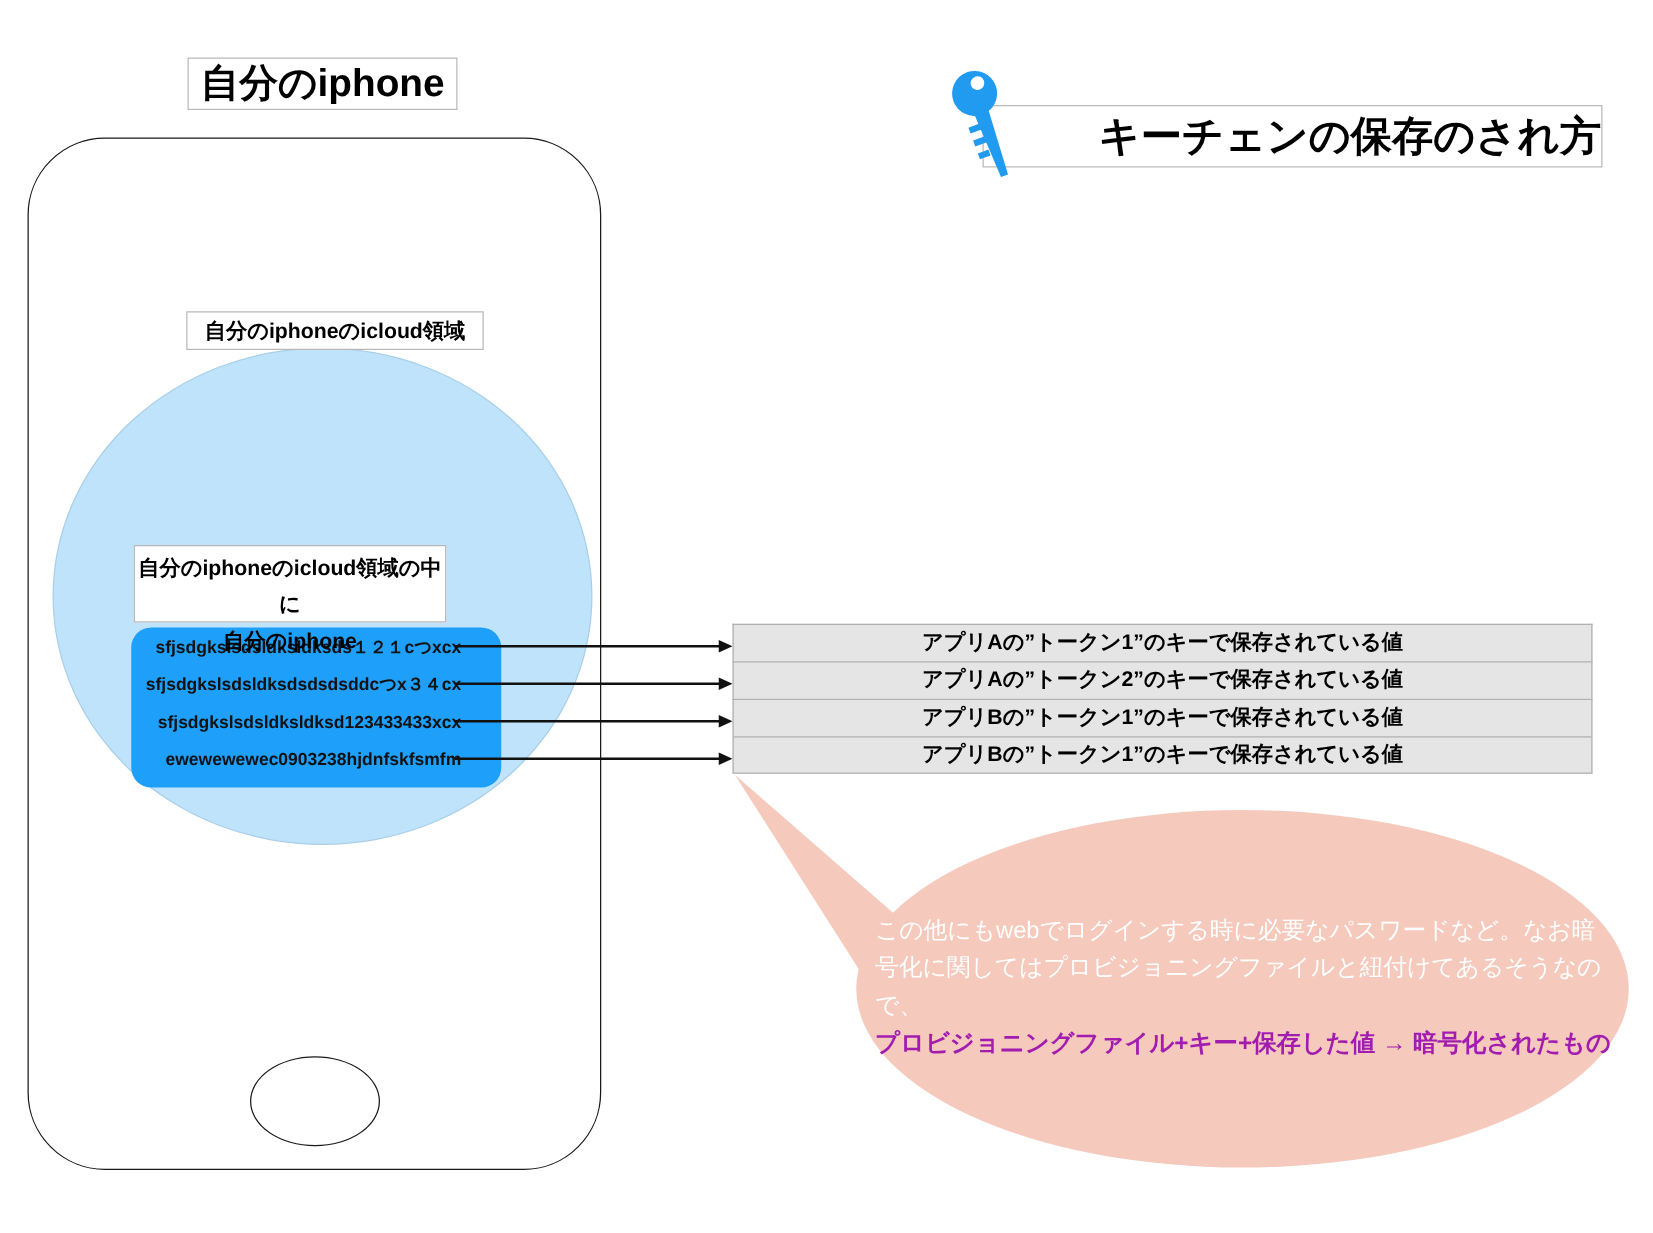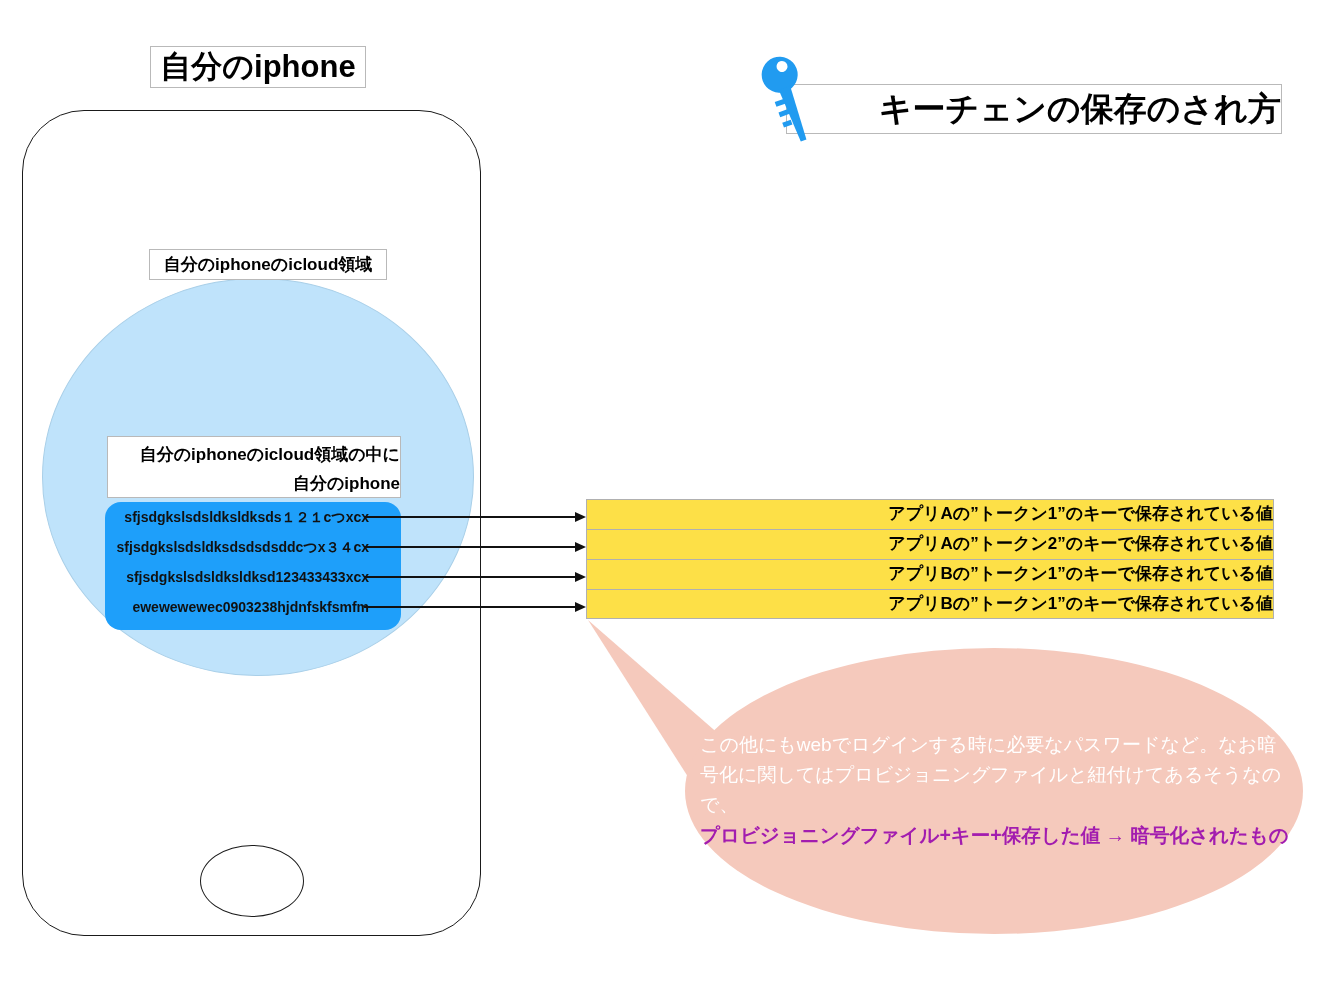--- a/index.html
+++ b/index.html
@@ -120,27 +120,26 @@
     top: 502px;
     width: 296px;
     height: 128px;
     border-radius: 16px;
     background: #1e9ffa;
     z-index: 10;
   }
   #keychain-label {
     left: 107px;
     top: 436px;
-    width: 294px;
+    width: 250px;
     height: 62px;
     line-height: 29px;
     padding-top: 3px;
     font-size: 17px;
     z-index: 32;
-    text-align: right;
   }
 
   
   .token-line {
     position: absolute;
     height: 18px;
     line-height: 18px;
     font-size: 14px;
     font-weight: bold;
     color: #111111;
@@ -193,25 +192,25 @@
     z-index: 20;
     background: #ffffff;
   }
   .value-row {
     box-sizing: border-box;
     width: 100%;
     height: 30px;
     line-height: 28px;
     border: 1px solid #b0b0b0;
     border-bottom: none;
-    text-align: right;
+    text-align: center;
     font-size: 17px;
     font-weight: bold;
     color: #000;
-    background: #fde047;
+    background: #e5e5e5;
   }
   .value-row:last-child { border-bottom: 1px solid #b0b0b0; }
 
   
   #callout-tail {
     position: absolute;
     left: 580px;
     top: 620px;
     width: 300px;
     height: 200px;

